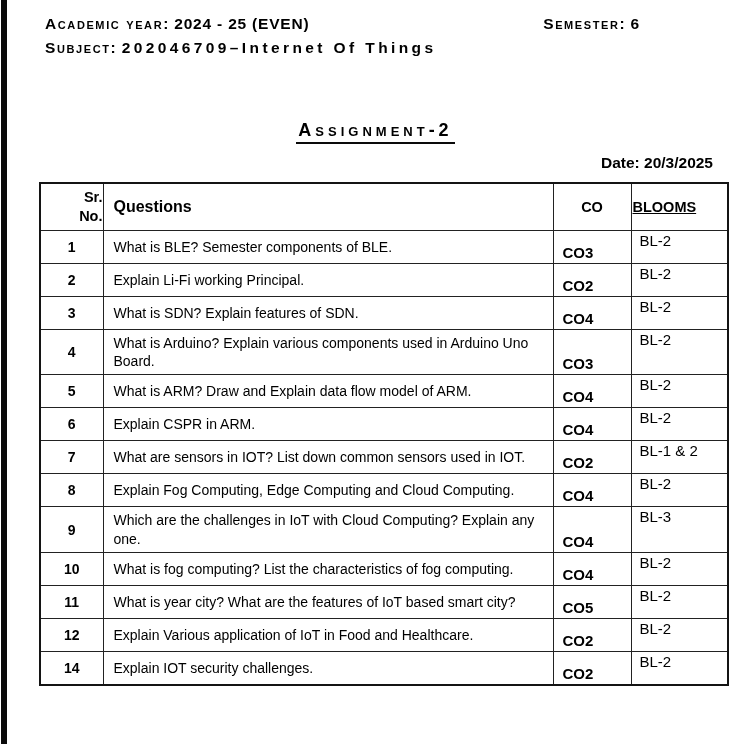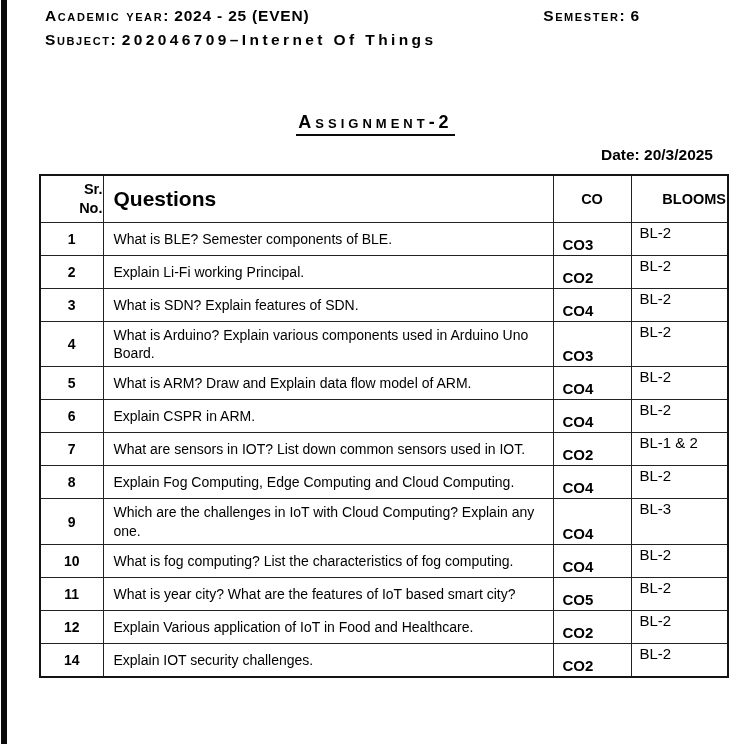--- a/index.html
+++ b/index.html
@@ -18,21 +18,21 @@
   }
   .edge-bar {
     position: absolute;
     left: 1px;
     top: 0;
     width: 6px;
     height: 744px;
     background: #0a0a0a;
   }
   .content {
-    padding-top: 7px;
+    padding-top: 15px;
     border-radius: 28px;
   }
   .hline1 {
     margin-left: 45px;
     padding-right: 111px;
     display: flex;
     justify-content: space-between;
     align-items: baseline;
     font-size: 15.5px;
     font-weight: bold;
@@ -94,23 +94,23 @@
   col.c-co      { width: 78px; }
   col.c-blooms  { width: 97px; }
 
   thead th {
     height: 42px;
     font-size: 14.5px;
     font-weight: bold;
     vertical-align: middle;
   }
   th.h-sr { text-align: right; line-height: 19px; padding: 2px 0; }
-  th.h-q  { text-align: left; padding-left: 10px; font-size: 21px; margin-left: 24px; }
+  th.h-q  { text-align: left; padding-left: 10px; font-size: 16px; margin-left: 24px; }
   th.h-co { text-align: center; }
-  th.h-bl { text-align: right; }
+  th.h-bl { text-align: left; text-decoration: underline; }
 
   td.col-sr {
     height: 30px;
     text-align: center;
     vertical-align: middle;
     font-size: 14px;
     font-weight: bold;
   }
   td.col-q {
     text-align: left;

